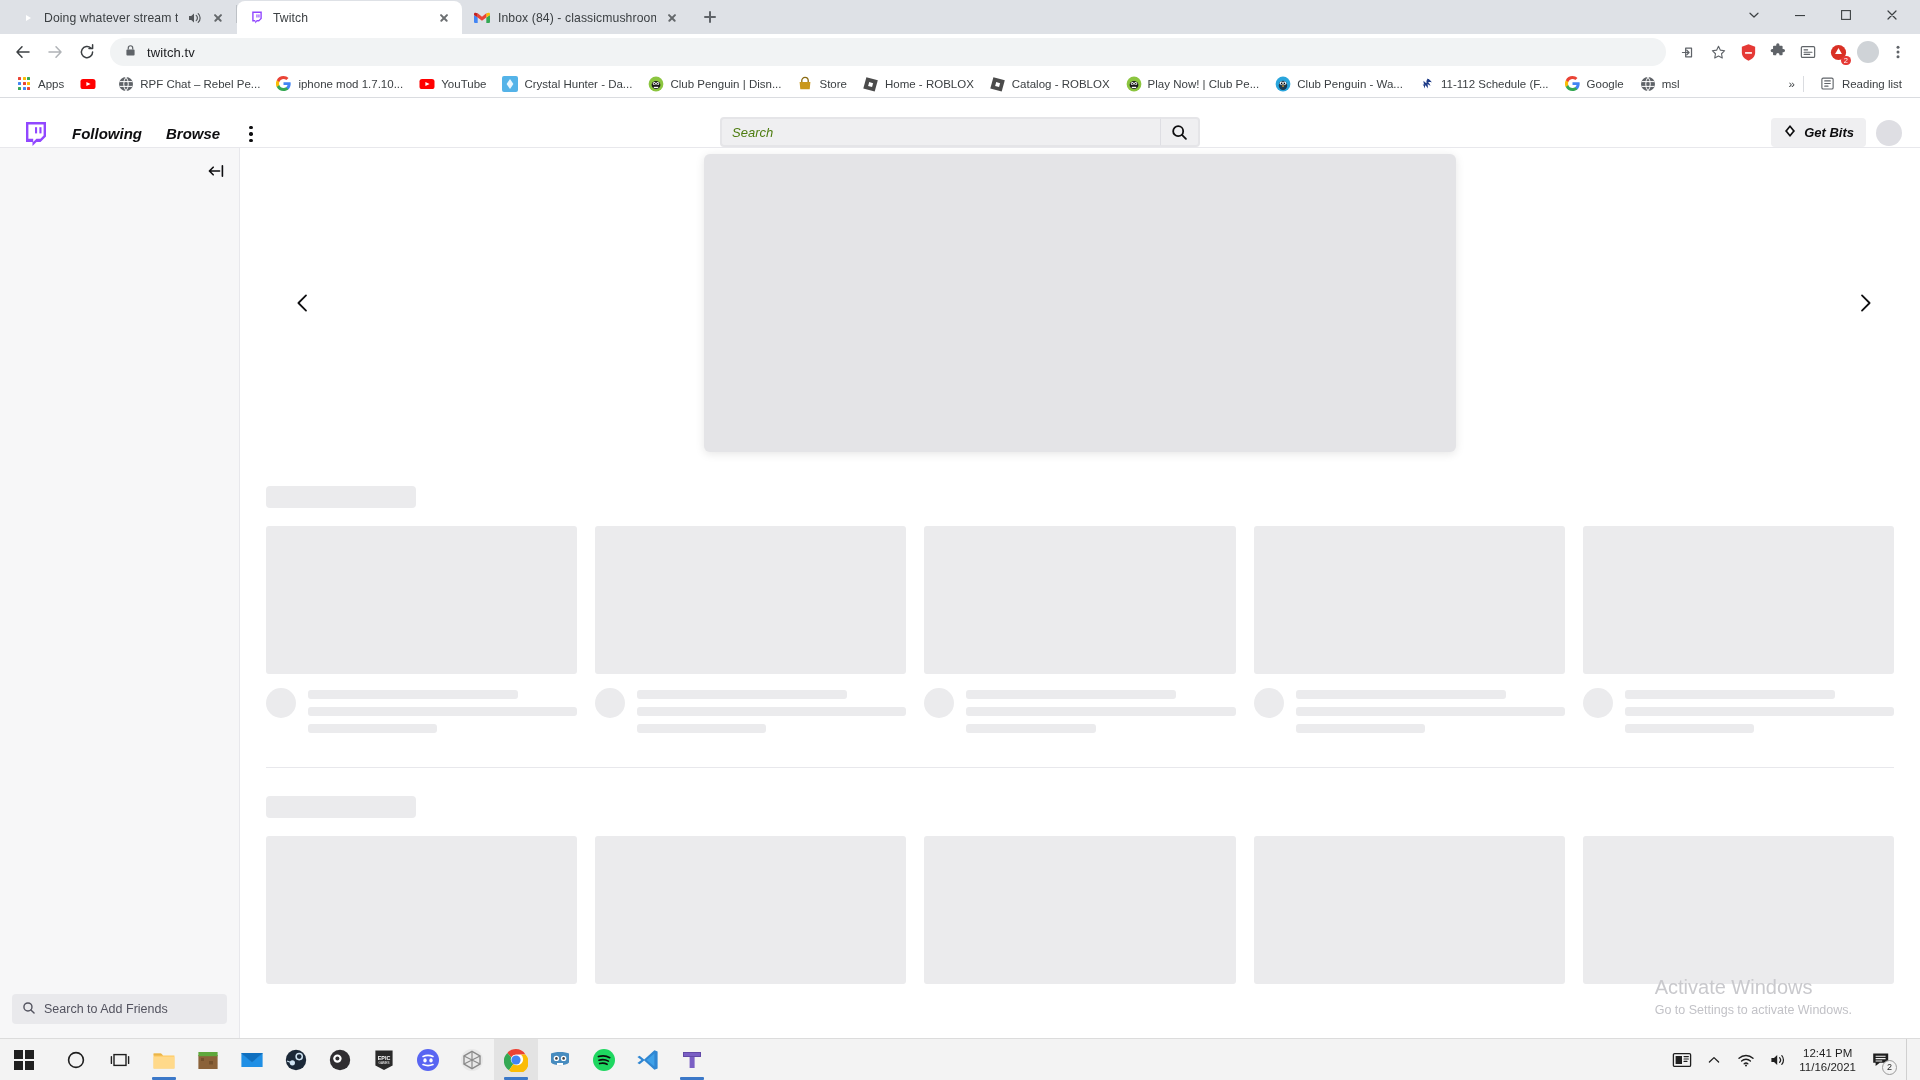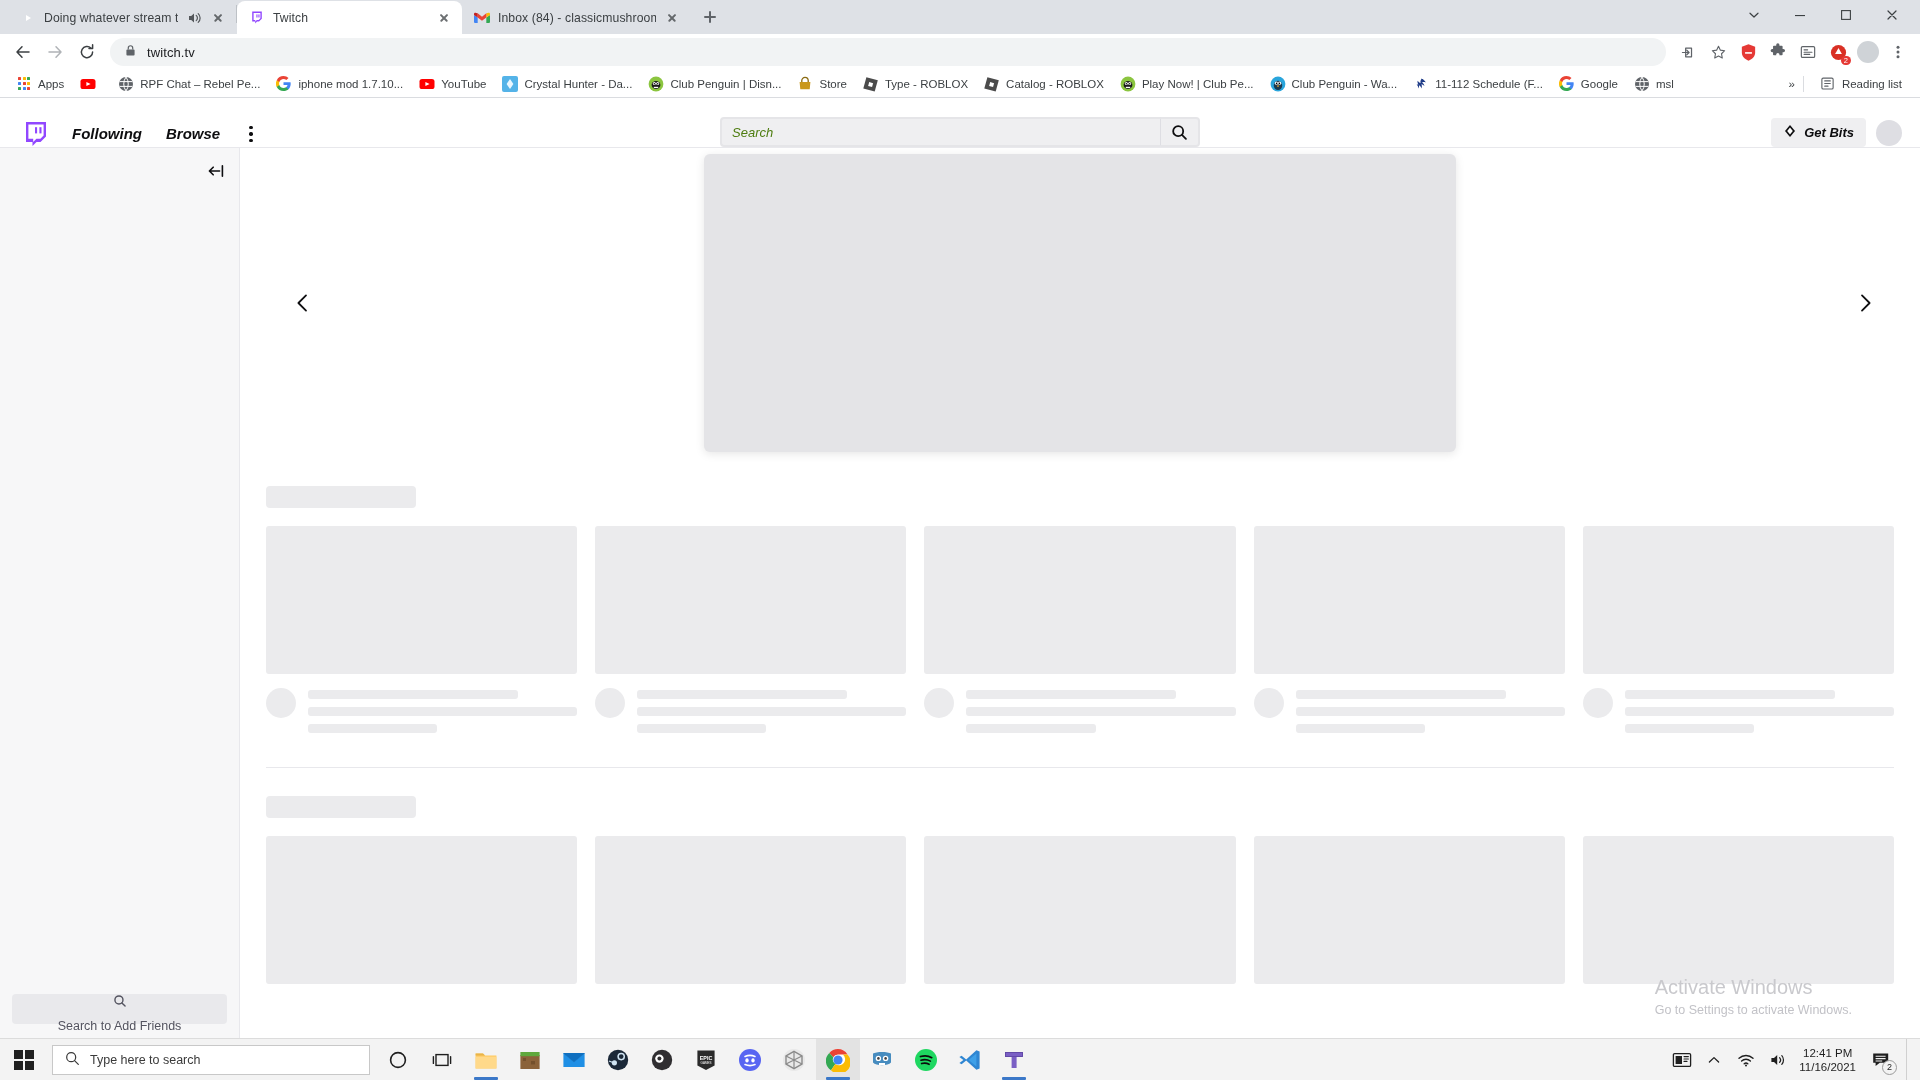--- a/index.html
+++ b/index.html
@@ -133,21 +133,21 @@
     width: 240px; flex: 0 0 240px; background: #f7f7f8; border-right: 1px solid #e8e8ec;
     display: flex; flex-direction: column; position: relative;
   }
   .tw-sidebar-collapse {
     width: 30px; height: 30px; display: flex; align-items: center; justify-content: center;
     margin: 8px 8px 0 auto; border-radius: 4px;
   }
   .tw-friends {
     margin: auto 12px 14px 12px; height: 30px; background: #e9e9ec; border-radius: 4px;
     display: flex; align-items: center; gap: 8px; padding: 0 10px;
-    font-size: 12.5px; color: #53535f; flex-direction: column;
+    font-size: 12.5px; color: #53535f;
   }
 
   
   .tw-main { flex: 1 1 auto; overflow: hidden; position: relative; background: #fff; }
   .carousel { height: 310px; position: relative; display: flex; align-items: center; }
   .carousel-card {
     width: 752px; height: 298px; margin: 0 auto; border-radius: 6px;
     background: #e4e4e7; box-shadow: 0 2px 10px rgba(0,0,0,.10);
   }
   .car-arrow {
@@ -457,21 +457,21 @@
       <span class="bm-label">Store</span>
     </div>
 
     <div class="bm">
       <span class="bm-ico">
         <svg width="16" height="16" viewBox="0 0 16 16">
             <path d="M3.4 1.2L14.8 4.3 11.7 15.6.3 12.5z" fill="#4b4b4b"></path>
             <path d="M6.2 6.1l3.9 1.05-1.05 3.9-3.9-1.05z" fill="#fff"></path>
           </svg>
       </span>
-      <span class="bm-label">Type - ROBLOX</span>
+      <span class="bm-label">Home - ROBLOX</span>
     </div>
 
     <div class="bm">
       <span class="bm-ico">
         <svg width="16" height="16" viewBox="0 0 16 16">
             <path d="M3.4 1.2L14.8 4.3 11.7 15.6.3 12.5z" fill="#4b4b4b"></path>
             <path d="M6.2 6.1l3.9 1.05-1.05 3.9-3.9-1.05z" fill="#fff"></path>
           </svg>
       </span>
       <span class="bm-label">Catalog - ROBLOX</span>
@@ -733,29 +733,20 @@
 
   <div class="start-btn">
     <span class="win-logo">
         <i></i>
         <i></i>
         <i></i>
         <i></i>
       </span>
   </div>
 
-  <div class="tb-search">
-    <span>
-      <svg width="15" height="15" viewBox="0 0 16 16">
-          <circle cx="6.6" cy="6.6" r="4.8" stroke="#3a3a3a" stroke-width="1.3" fill="none"></circle>
-          <path d="M10.2 10.2l4 4" stroke="#3a3a3a" stroke-width="1.3" stroke-linecap="round"></path>
-        </svg>
-    </span>
-    <span>Type here to search</span>
-  </div>
 
   <div class="tb-apps">
 
     <div class="tb-app">
       <svg width="20" height="20" viewBox="0 0 20 20">
           <circle cx="10" cy="10" r="7.4" stroke="#1f1f1f" stroke-width="1.6" fill="none"></circle>
         </svg>
     </div>
 
     <div class="tb-app">

